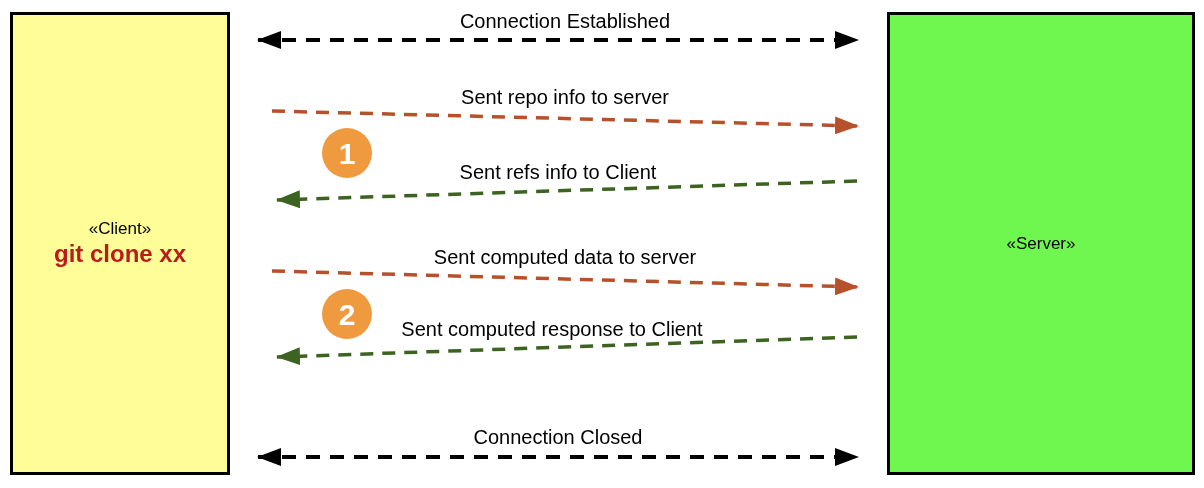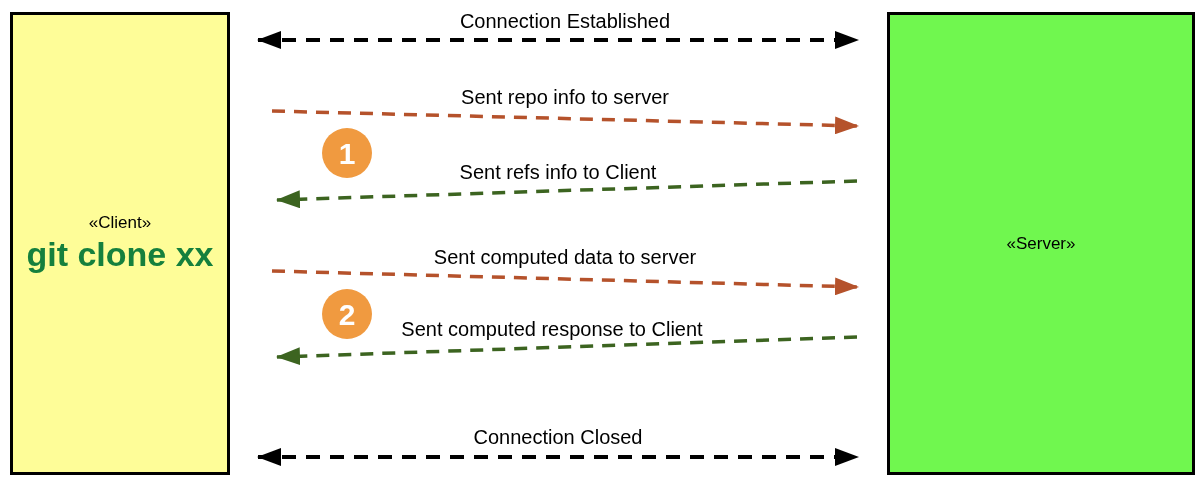--- a/index.html
+++ b/index.html
@@ -27,23 +27,23 @@
   }
   .actor-box.client { left: 10px;  width: 220px; }
   .actor-box.server { left: 887px; width: 308px; }
 
   .stereotype {
     font-size: 17px;
     color: #000000;
     line-height: 1.25;
   }
   .actor-title {
-    font-size: 34px;
+    font-size: 24px;
     font-weight: bold;
-    color: #15803d;
+    color: #b91c1c;
     line-height: 1.2;
     white-space: nowrap;
   }
 
   svg.msg-layer {
     position: absolute;
     left: 0; top: 0;
     width: 1204px;
     height: 488px;
   }

